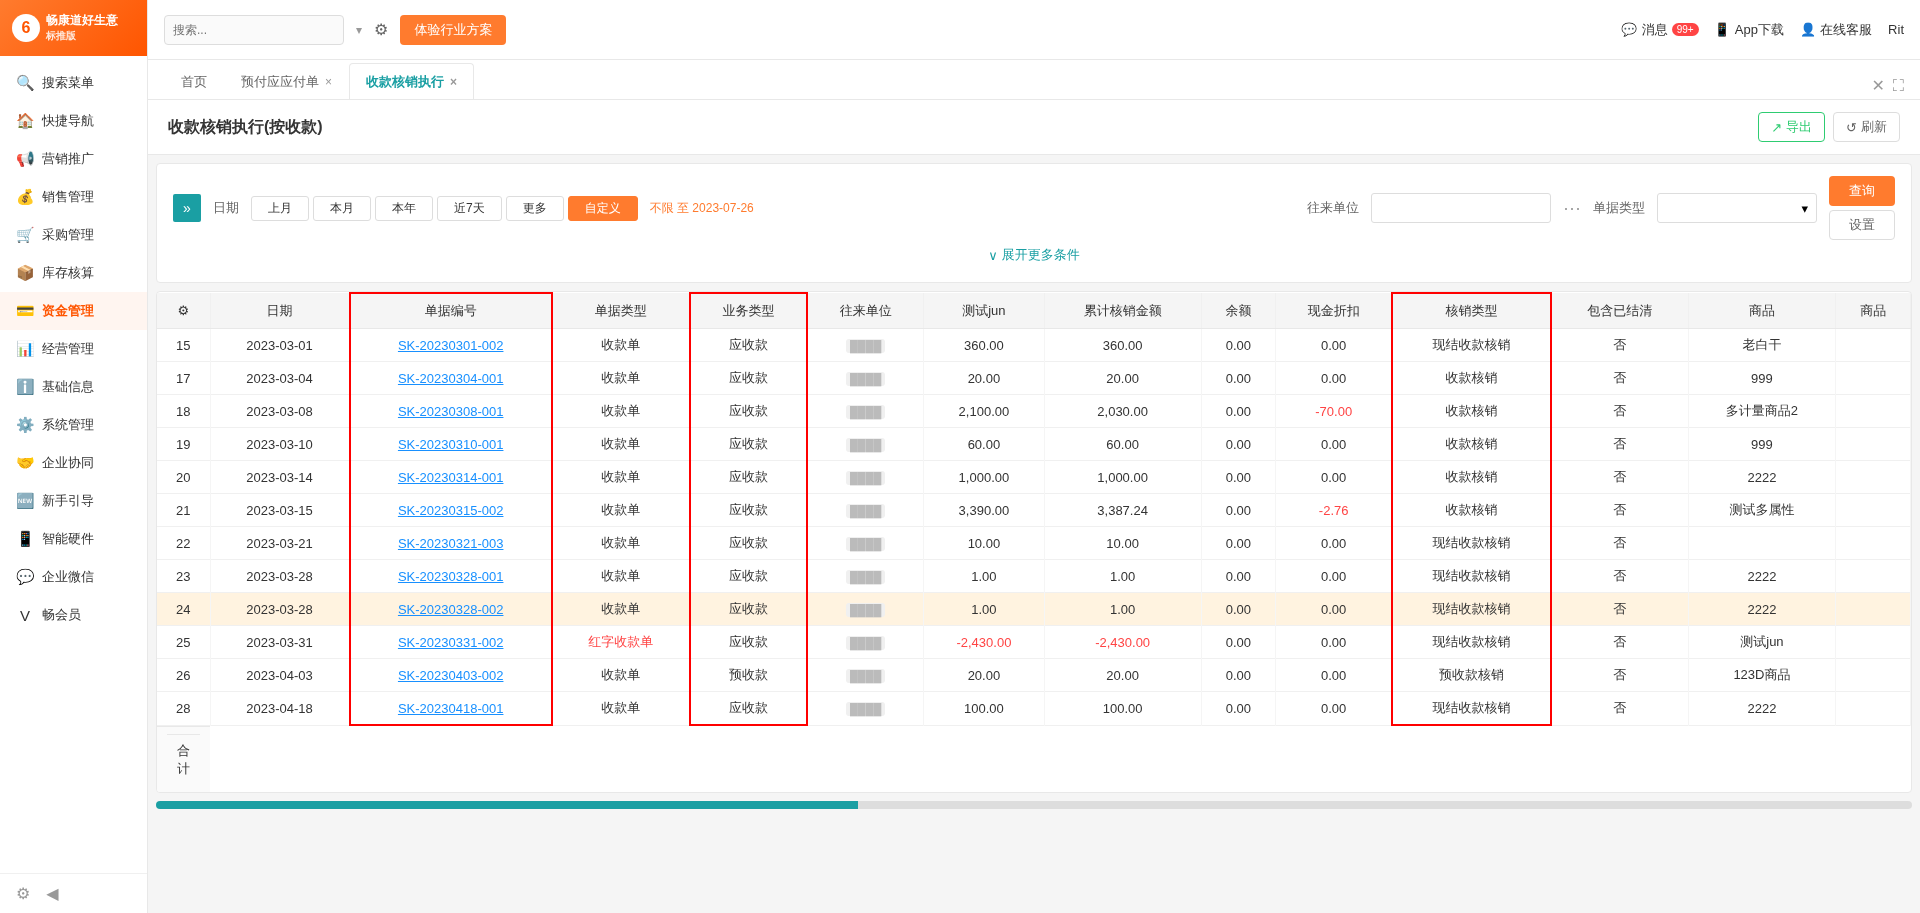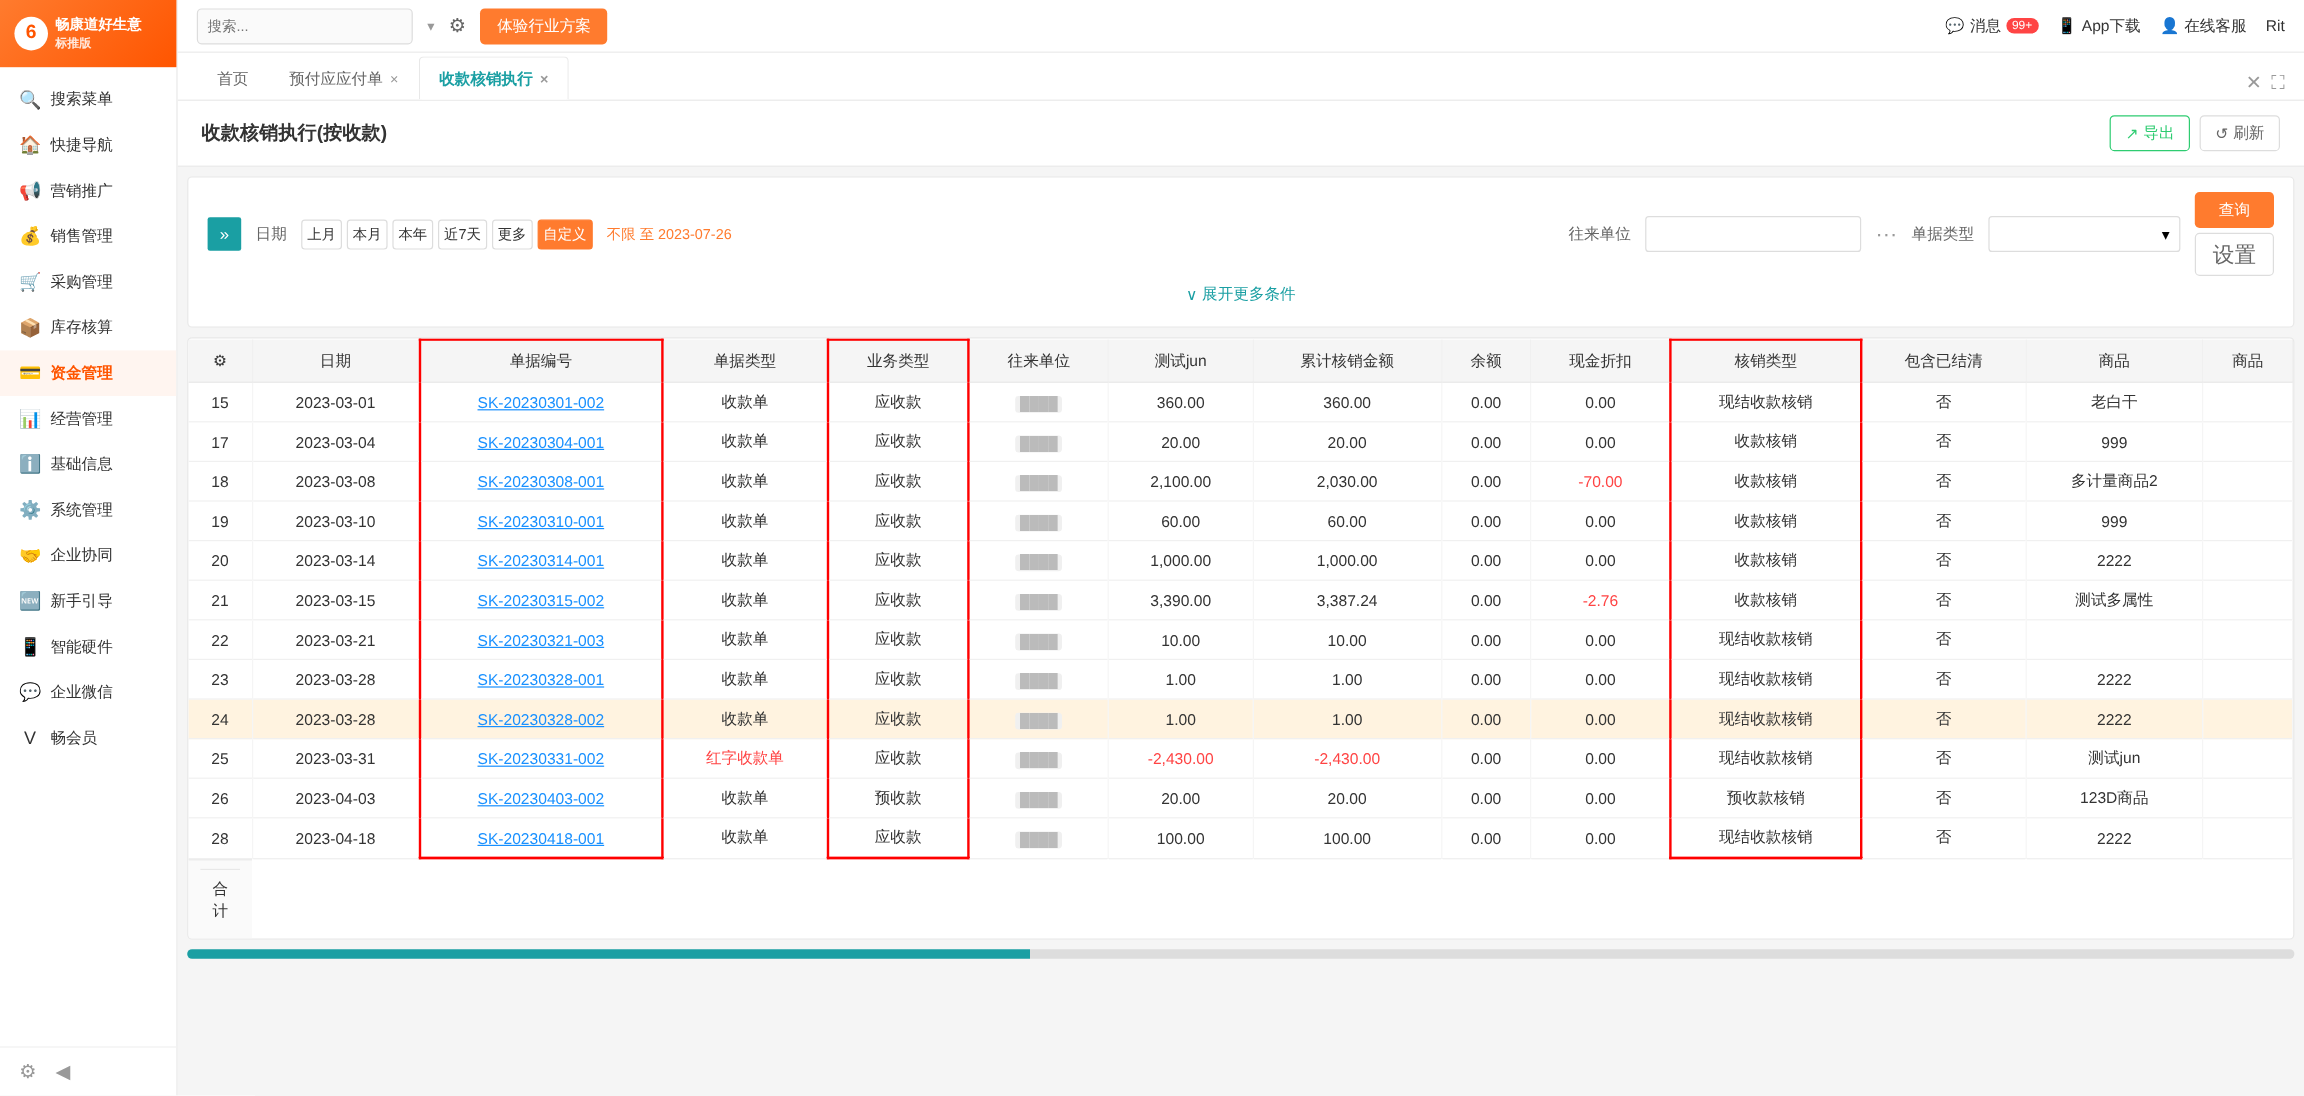--- a/index.html
+++ b/index.html
@@ -54,21 +54,21 @@
       gap: 16px;
       border-top: 1px solid #f0f0f0;
     }
     .sidebar-bottom-icon { color: #999; font-size: 16px; cursor: pointer; }
 
     
     .main { flex: 1; display: flex; flex-direction: column; overflow: hidden; }
 
     
     .top-header {
-      height: 44px;
+      height: 60px;
       background: #fff;
       border-bottom: 1px solid #e8e8e8;
       display: flex;
       align-items: center;
       padding: 0 16px;
       gap: 12px;
     }
     .breadcrumb-input {
       flex: 0 0 180px;
       height: 30px;
@@ -190,21 +190,21 @@
       border-radius: 2px;
       display: flex; align-items: center; justify-content: center;
       color: #fff;
       cursor: pointer;
       font-size: 14px;
       flex-shrink: 0;
     }
     .filter-label { color: #666; font-size: 13px; white-space: nowrap; flex-shrink: 0; }
     .date-btns { display: flex; gap: 4px; align-items: center; }
     .date-btn {
-      padding: 3px 4px;
+      padding: 3px 16px;
       border: 1px solid #ddd;
       border-radius: 3px;
       background: #fff;
       color: #333;
       cursor: pointer;
       font-size: 12px;
     }
     .date-btn.active-custom {
       background: #ff7b2e;
       color: #fff;
@@ -241,21 +241,21 @@
       cursor: pointer;
       font-size: 13px;
     }
     .btn-settings {
       border: 1px solid #ddd;
       color: #666;
       background: #fff;
       border-radius: 4px;
       padding: 5px 14px;
       cursor: pointer;
-      font-size: 18px;
+      font-size: 13px;
     }
     .expand-more {
       display: flex; align-items: center; justify-content: center;
       padding: 6px 0;
       color: #1a9fa3;
       cursor: pointer;
       font-size: 12px;
       gap: 4px;
     }
 

